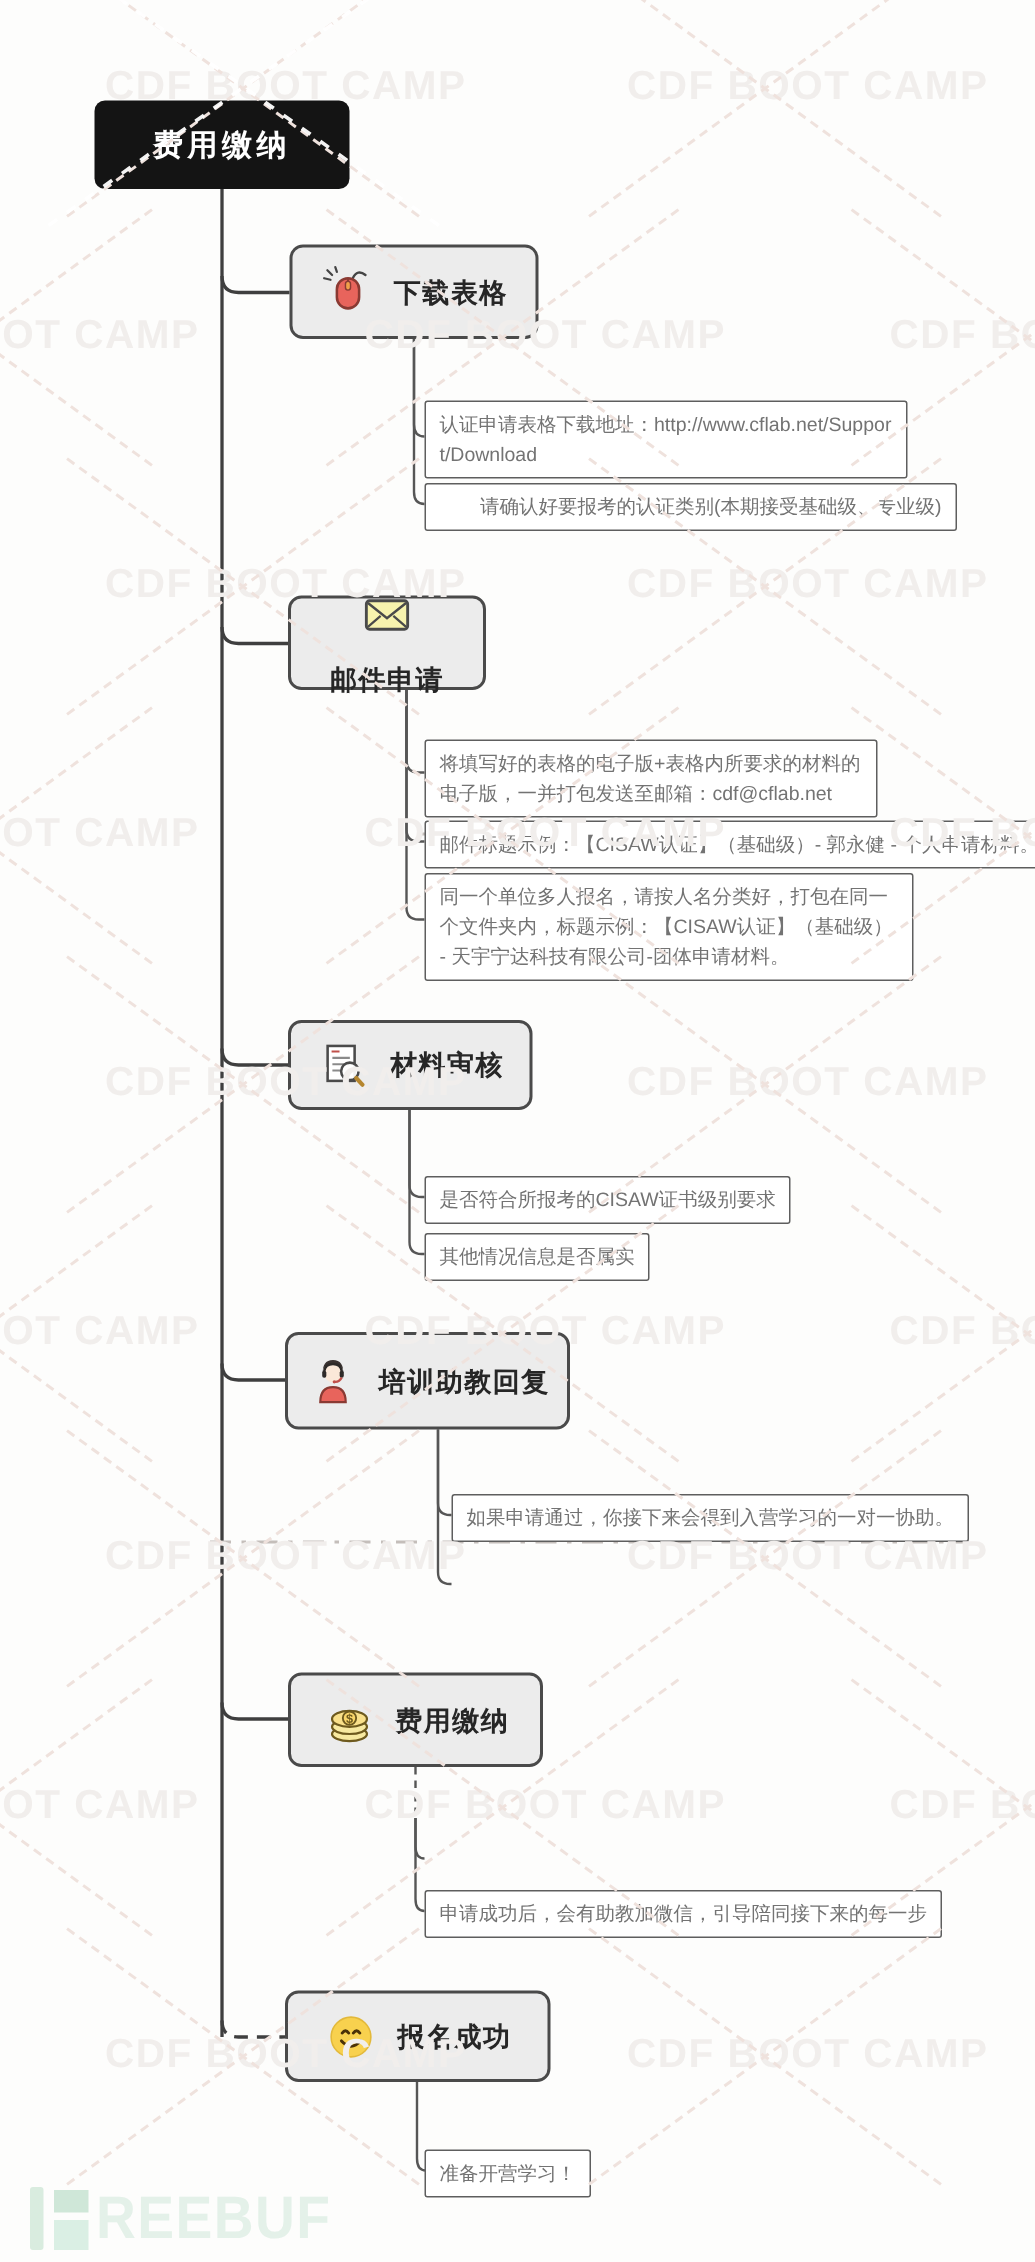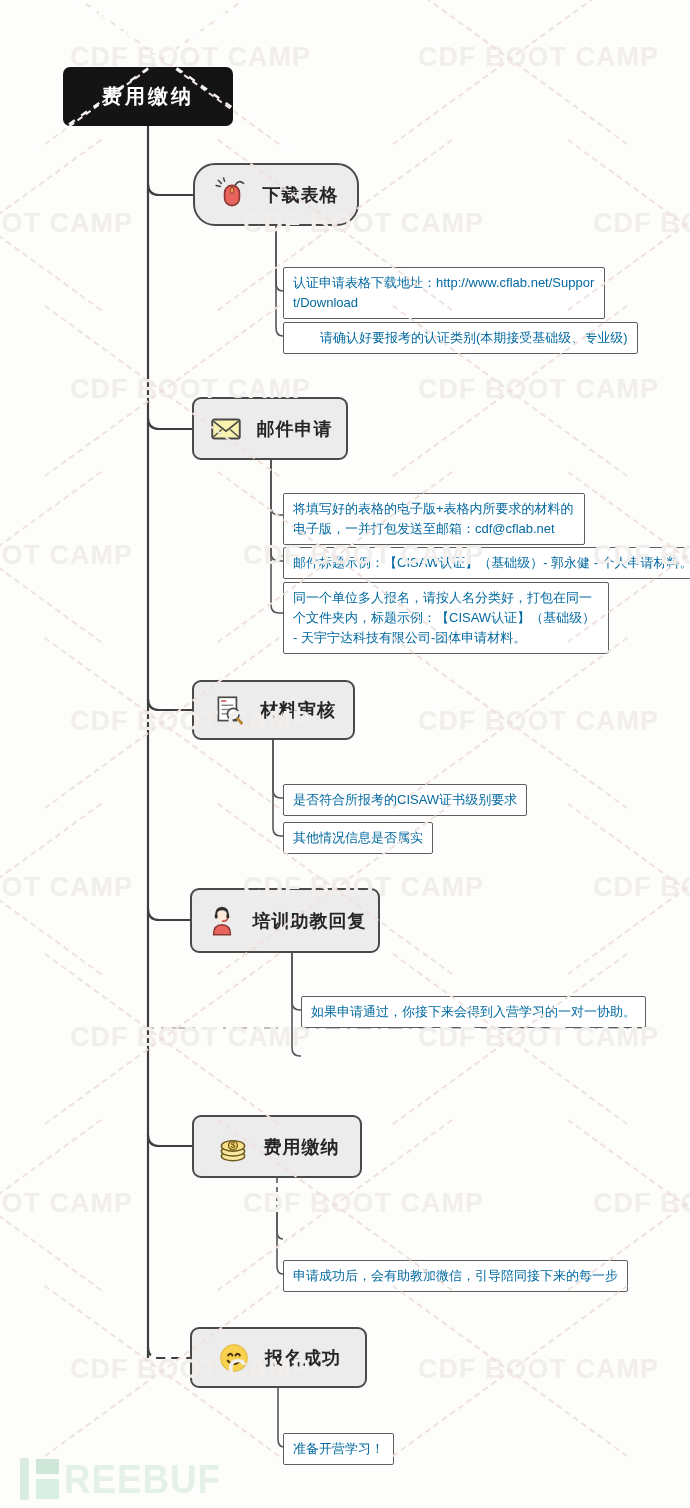--- a/index.html
+++ b/index.html
@@ -17,33 +17,33 @@
   .root-node span{color:#fff;font-size:20px;font-weight:bold;letter-spacing:3px;}
 
   
   .node{position:absolute;background:#ececec;border:2px solid #4a4a4a;border-radius:9px;
     display:flex;align-items:center;justify-content:center;gap:13px;z-index:10;box-sizing:border-box;}
   .node .ttl{font-size:18px;font-weight:bold;color:#262626;letter-spacing:1px;white-space:nowrap;}
   .node svg{flex:0 0 auto;}
 
   
   .leaf{position:absolute;background:#fff;border:1px solid #5e5e5e;border-radius:2px;
-    padding:5px 9px;font-size:13px;line-height:1.55;color:#0369a1;z-index:10;box-sizing:border-box;
+    padding:5px 9px;font-size:13px;line-height:1.55;color:#737373;z-index:10;box-sizing:border-box;
     word-break:break-all;}
   .leaf.nowrap{white-space:nowrap;}
 
   
   #watermark-layer{z-index:25;}
   .wm-tile{position:absolute;width:0;height:0;}
   .wm-text{position:absolute;left:0;top:0;font-size:27px;font-weight:bold;letter-spacing:1px;
     color:#f1eeec;white-space:nowrap;}
   .wm-x{position:absolute;width:290px;border-top:2px dashed #efe2dd;}
 
   
-  .brand{position:absolute;left:20px;top:1458px;z-index:25;display:flex;align-items:center;}
+  .brand{position:absolute;left:20px;top:1458px;z-index:25;display:flex;align-items:flex-end;}
   .brand .bar{width:9px;height:42px;background:#d9ecdf;border-radius:2px;}
   .brand .blocks{margin-left:7px;display:flex;flex-direction:column;gap:5px;}
   .brand .blocks i{display:block;width:23px;height:15px;background:#cfe7d8;}
   .brand .blocks i:last-child{height:20px;background:#daefe4;}
   .brand .word{margin-left:5px;font-size:40px;line-height:42px;font-weight:800;
     letter-spacing:1px;color:#e4f1e9;transform:scaleX(.92);transform-origin:left;}
 </style>
 </head>
 <body>
 
@@ -80,34 +80,34 @@
     <path d="M278 1388 V1439 Q278 1447 284 1447" stroke="#565656" stroke-width="1.6" fill="none"></path>
 
     <path d="M278 556 H688" stroke="#c4beba" stroke-width="2" fill="none" stroke-dasharray="14 7 3 7"></path>
     <path d="M140 1028 H646" stroke="#c4beba" stroke-width="2" fill="none" stroke-dasharray="14 7 3 7"></path>
   </svg>
 
   <div class="root-node">
     <span>费用缴纳</span>
   </div>
 
-  <div class="node" style="left:193px;top:163px;width:166px;height:63px;border-radius:22px;">
+  <div class="node" style="left:193px;top:163px;width:166px;height:63px;">
     <svg width="36" height="36" viewBox="0 0 34 34">
       <path d="M20 8 Q23 2 28 6" stroke="#444" stroke-width="1.5" fill="none" stroke-linecap="round"></path>
       <path d="M7 6 L4 3 M6 9 L2 8 M10 4 L9 1" stroke="#444" stroke-width="1.4" fill="none" stroke-linecap="round"></path>
       <rect x="10" y="8" width="14" height="19" rx="7" fill="#e8645c" stroke="#8a3a33" stroke-width="1.6"></rect>
       <path d="M17 8.5 V15" stroke="#8a3a33" stroke-width="1.4"></path>
       <rect x="15.4" y="10" width="3.2" height="5.5" rx="1.6" fill="#f0a04a" stroke="#8a3a33" stroke-width="0.9"></rect>
     </svg>
     <span class="ttl">下载表格</span>
   </div>
   <div class="leaf" style="left:283px;top:267px;width:322px;">认证申请表格下载地址：http://www.cflab.net/Support/Download</div>
   <div class="leaf nowrap" style="left:283px;top:322px;padding-left:36px;">请确认好要报考的认证类别(本期接受基础级、专业级)</div>
 
-  <div class="node" style="left:192px;top:397px;width:156px;height:63px;">
+  <div class="node" style="left:192px;top:397px;width:132px;height:63px;flex-direction:column;">
     <svg width="36" height="36" viewBox="0 0 34 34">
       <rect x="4" y="8" width="26" height="18" rx="2" fill="#f7f3ae" stroke="#4a4a4a" stroke-width="1.8"></rect>
       <path d="M5 9.5 L17 19 L29 9.5" stroke="#4a4a4a" stroke-width="1.6" fill="none"></path>
       <path d="M5 24.5 L13 17.5 M29 24.5 L21 17.5" stroke="#4a4a4a" stroke-width="1.4" fill="none"></path>
     </svg>
     <span class="ttl">邮件申请</span>
   </div>
   <div class="leaf" style="left:283px;top:493px;width:302px;">将填写好的表格的电子版+表格内所要求的材料的电子版，一并打包发送至邮箱：cdf@cflab.net</div>
   <div class="leaf nowrap" style="left:283px;top:547px;">邮件标题示例：【CISAW认证】（基础级）- 郭永健 - 个人申请材料。</div>
   <div class="leaf" style="left:283px;top:582px;width:326px;">同一个单位多人报名，请按人名分类好，打包在同一个文件夹内，标题示例：【CISAW认证】（基础级）- 天宇宁达科技有限公司-团体申请材料。</div>

